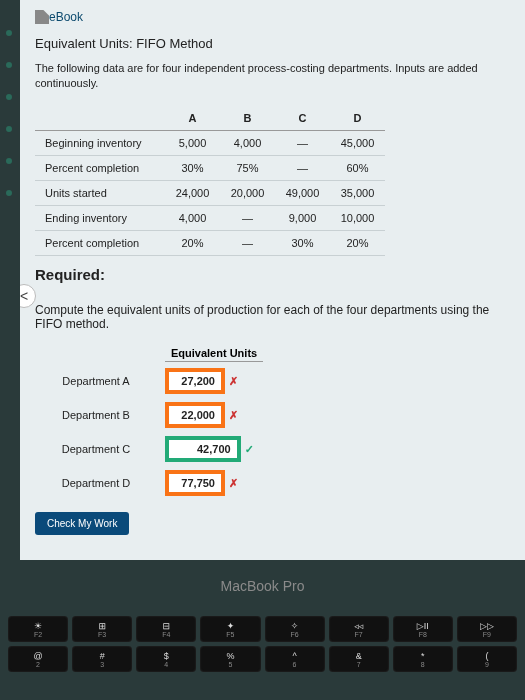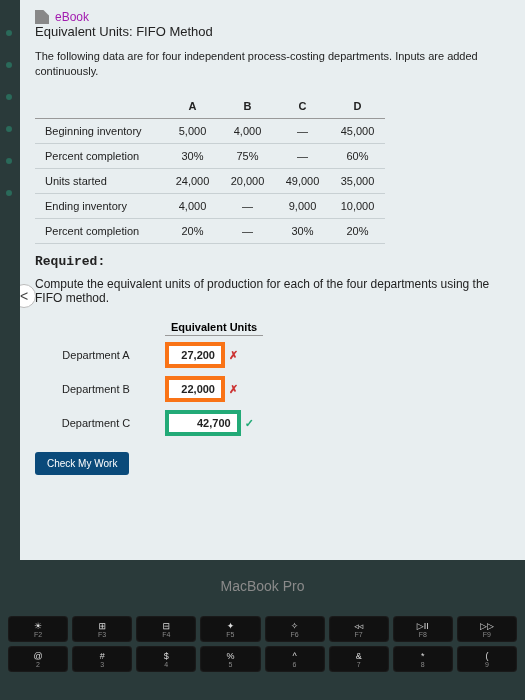--- a/index.html
+++ b/index.html
@@ -15,23 +15,23 @@
     background: #e8eef0;
     margin: 0 0 0 20px;
     padding: 10px 15px 10px 15px;
     height: 560px;
     overflow: hidden;
     position: relative;
   }
   .ebook-tab {
     display: flex;
     align-items: center;
-    gap: 6px;
     font-size: 12px;
-    color: #a21caf;
+    color: #0c4a6e;
+    margin-bottom: 12px;
   }
   .ebook-icon {
     width: 14px; height: 14px;
     background: #888;
     clip-path: polygon(0 0, 60% 0, 100% 40%, 100% 100%, 0 100%);
   }
   .title { font-size: 13px; color: #222; margin-bottom: 10px; }
   .intro { font-size: 11px; color: #222; margin-bottom: 14px; line-height: 1.4; }
   table.data {
     border-collapse: collapse;
@@ -43,21 +43,21 @@
     padding: 6px 10px;
     text-align: center;
     border-bottom: 1px solid #c8d0d3;
   }
   table.data th:first-child, table.data td:first-child {
     text-align: left;
     min-width: 130px;
   }
   table.data th { font-weight: bold; border-bottom: 1px solid #999; }
   .col { min-width: 55px; }
-  .required { font-size: 13px; font-weight: bold; color: #222; margin: 8px 0 8px; font-family: Liberation Mono, monospace; }
+  .required { font-size: 15px; font-weight: bold; color: #222; margin: 8px 0 20px; }
   .nav-arrow {
     position: absolute;
     left: -8px;
     top: 284px;
     width: 24px; height: 24px;
     border-radius: 50%;
     background: #fff;
     border: 1px solid #bbb;
     display: flex;
     align-items: center;
@@ -239,20 +239,24 @@
           <td><span class="ans-box">27,200</span><span class="mark x">✗</span></td>
         </tr>
         <tr>
           <td>Department B</td>
           <td><span class="ans-box">22,000</span><span class="mark x">✗</span></td>
         </tr>
         <tr>
           <td>Department C</td>
           <td><span class="ans-box ok">42,700</span><span class="mark c">✓</span></td>
         </tr>
+        <tr>
+          <td>Department D</td>
+          <td><span class="ans-box">77,750</span><span class="mark x">✗</span></td>
+        </tr>
       </tbody>
   </table>
 
 
   <button class="check-btn">Check My Work</button>
 
   
 </div>
 
 <div class="laptop-label">MacBook Pro</div>

